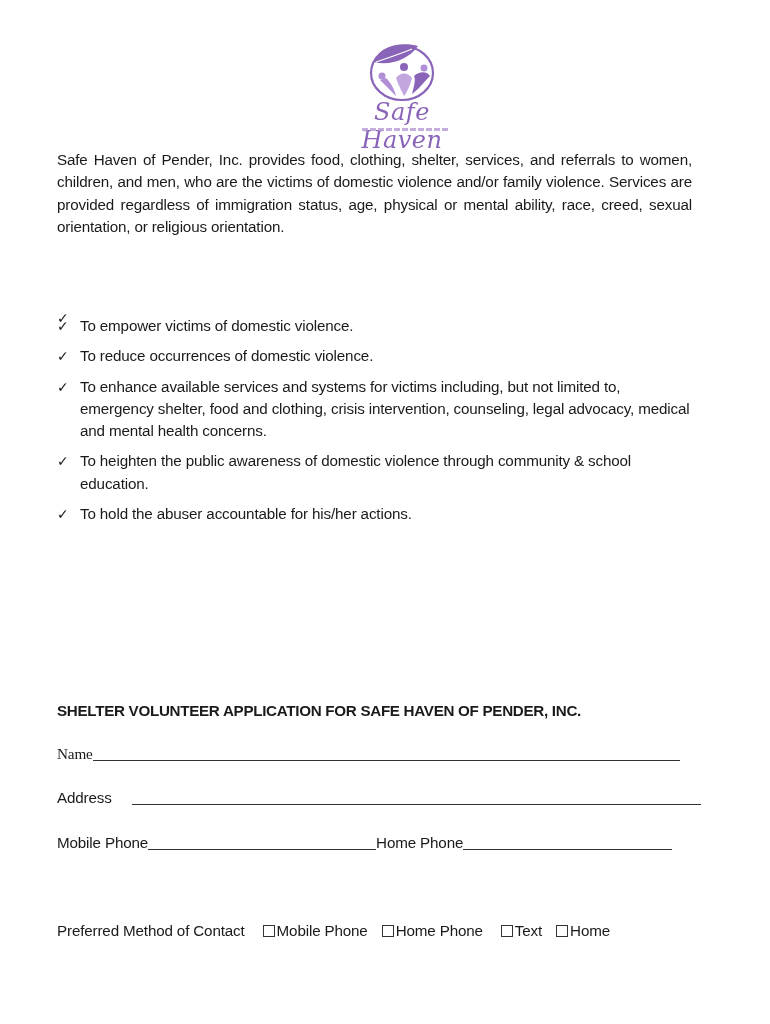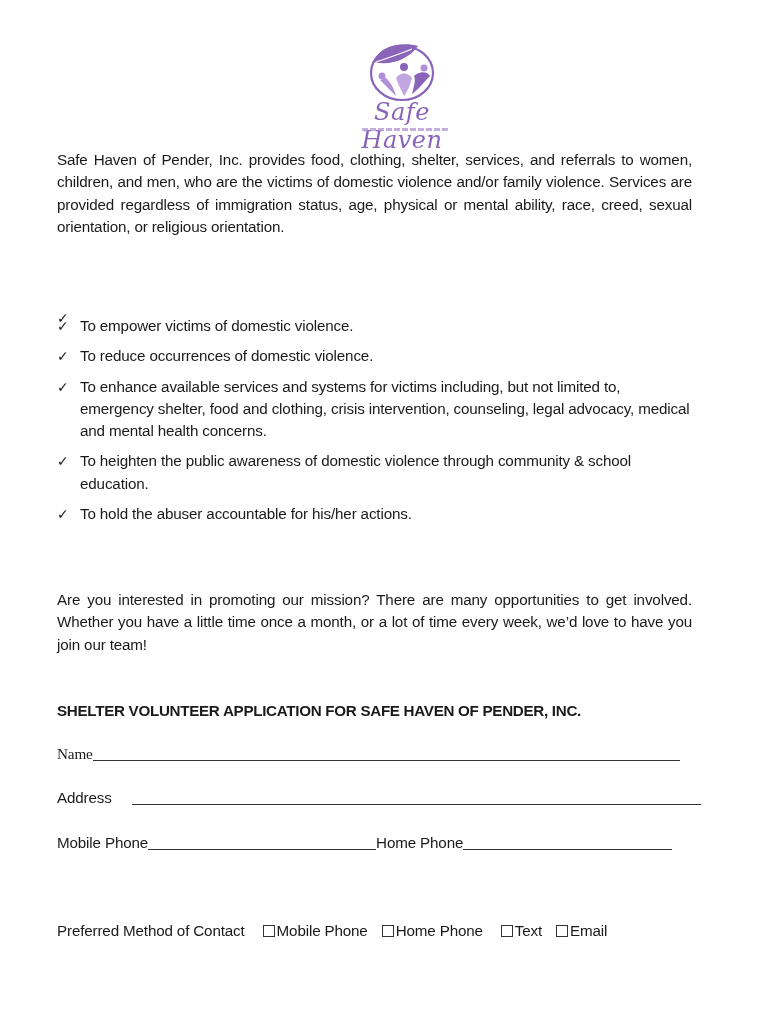--- a/index.html
+++ b/index.html
@@ -98,21 +98,20 @@
     <li class="check-item">
       <span class="check-icon">✓</span>
       <span>To heighten the public awareness of domestic violence through community &amp; school education.</span>
     </li>
     <li class="check-item">
       <span class="check-icon">✓</span>
       <span>To hold the abuser accountable for his/her actions.</span>
     </li>
   </ul>
 
-  <div class="para mission text">Are you interested in promoting our mission?  There are many opportunities to get involved.  Whether you have a little time once a month, or a lot of time every week, we’d love to have you join our team!</div>
 
   <div class="form-title text">SHELTER VOLUNTEER APPLICATION FOR SAFE HAVEN OF PENDER, INC.</div>
 
   <div class="field row-name text">
     <span class="field-label">Name</span>
     <span class="field-line" style="width:587px"></span>
   </div>
 
   <div class="field row-address text">
     <span class="field-label">Address</span>
@@ -136,17 +135,17 @@
     <label class="contact-option" style="margin-right:18px">
       <span class="checkbox"></span>
       <span>Home Phone</span>
     </label>
     <label class="contact-option">
       <span class="checkbox"></span>
       <span>Text</span>
     </label>
     <label class="contact-option">
       <span class="checkbox"></span>
-      <span>Email</span>
+      <span>Home</span>
     </label>
   </div>
 
 </div>
 
 </body></html>

